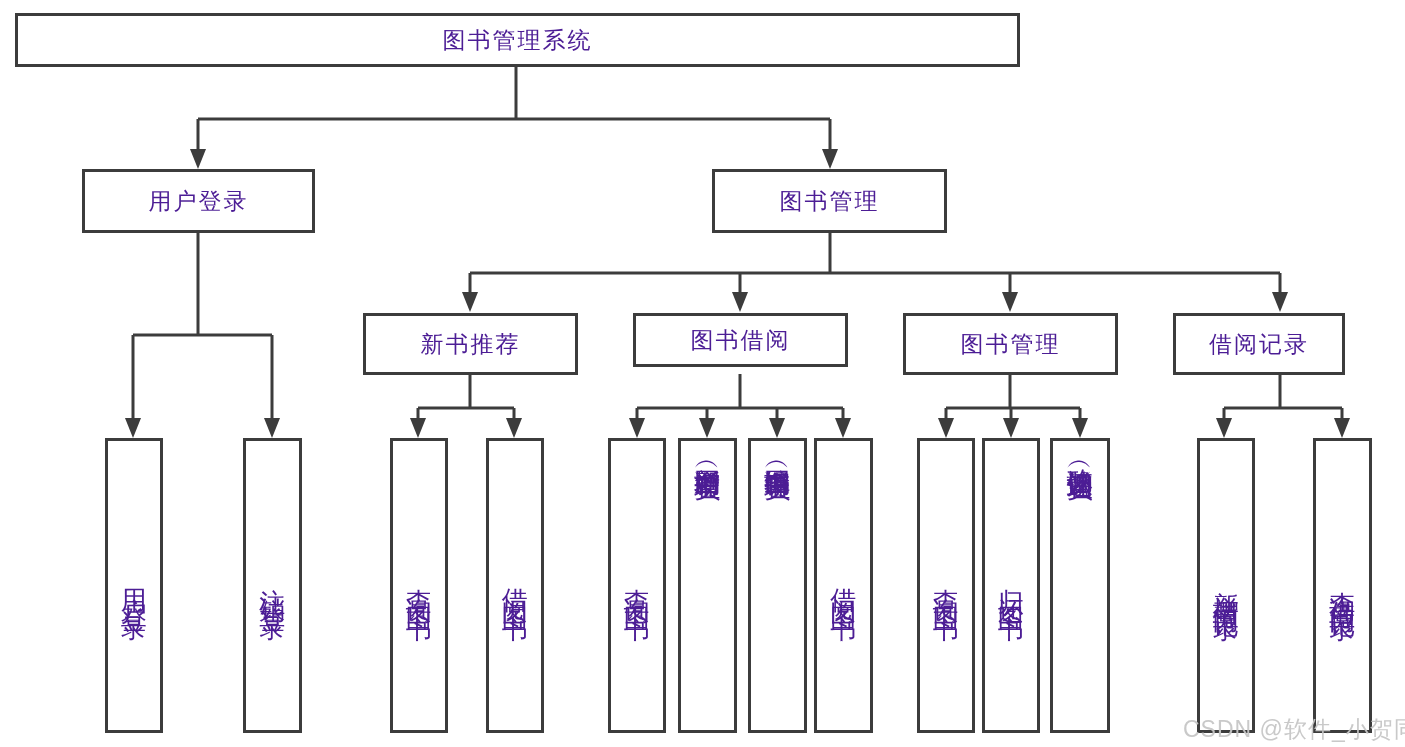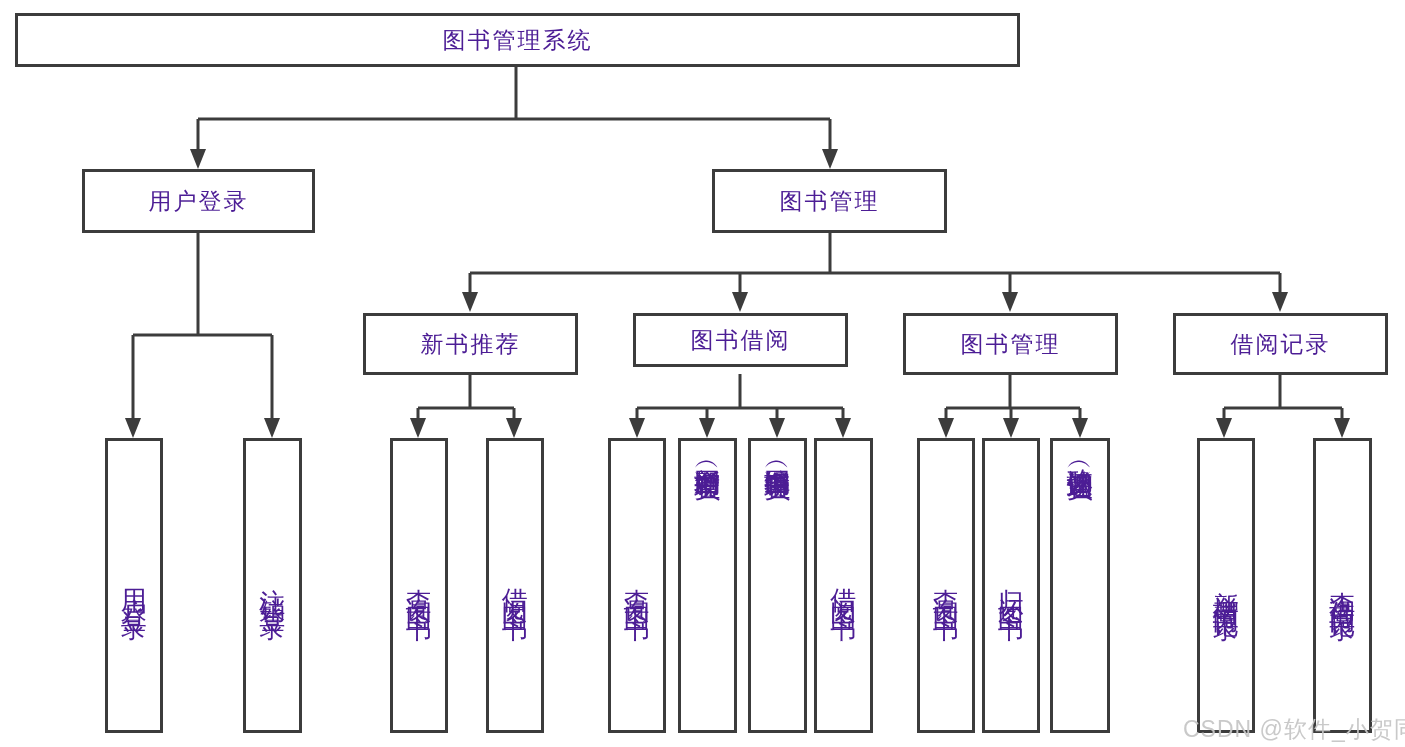--- a/index.html
+++ b/index.html
@@ -43,21 +43,21 @@
     white-space: nowrap;
     z-index: 3;
   }
   
   #n-root   { left: 15px;  top: 13px;  width: 1005px; height: 54px; }
   #n-login  { left: 82px;  top: 169px; width: 233px;  height: 64px; }
   #n-mgmt   { left: 712px; top: 169px; width: 235px;  height: 64px; }
   #n-newb   { left: 363px; top: 313px; width: 215px;  height: 62px; }
   #n-borrow { left: 633px; top: 313px; width: 215px;  height: 54px; }
   #n-cur    { left: 903px; top: 313px; width: 215px;  height: 62px; }
-  #n-rec    { left: 1173px;top: 313px; width: 215px;  height: 62px; font-family: Liberation Serif, serif; }
+  #n-rec    { left: 1173px;top: 313px; width: 172px;  height: 62px; font-family: Liberation Serif, serif; }
   .leaf { top: 438px; height: 295px; }
   #l-ulogin  { left: 105px;  width: 58px; }
   #l-logout  { left: 243px;  width: 59px; }
   #l-query1  { left: 390px;  width: 58px; }
   #l-borrow1 { left: 486px;  width: 58px; }
   #l-query2  { left: 608px;  width: 58px; }
   #l-addbook { left: 678px;  width: 59px; }
   #l-editbook{ left: 748px;  width: 59px; }
   #l-borrow2 { left: 814px;  width: 59px; }
   #l-query3  { left: 917px;  width: 58px; }

